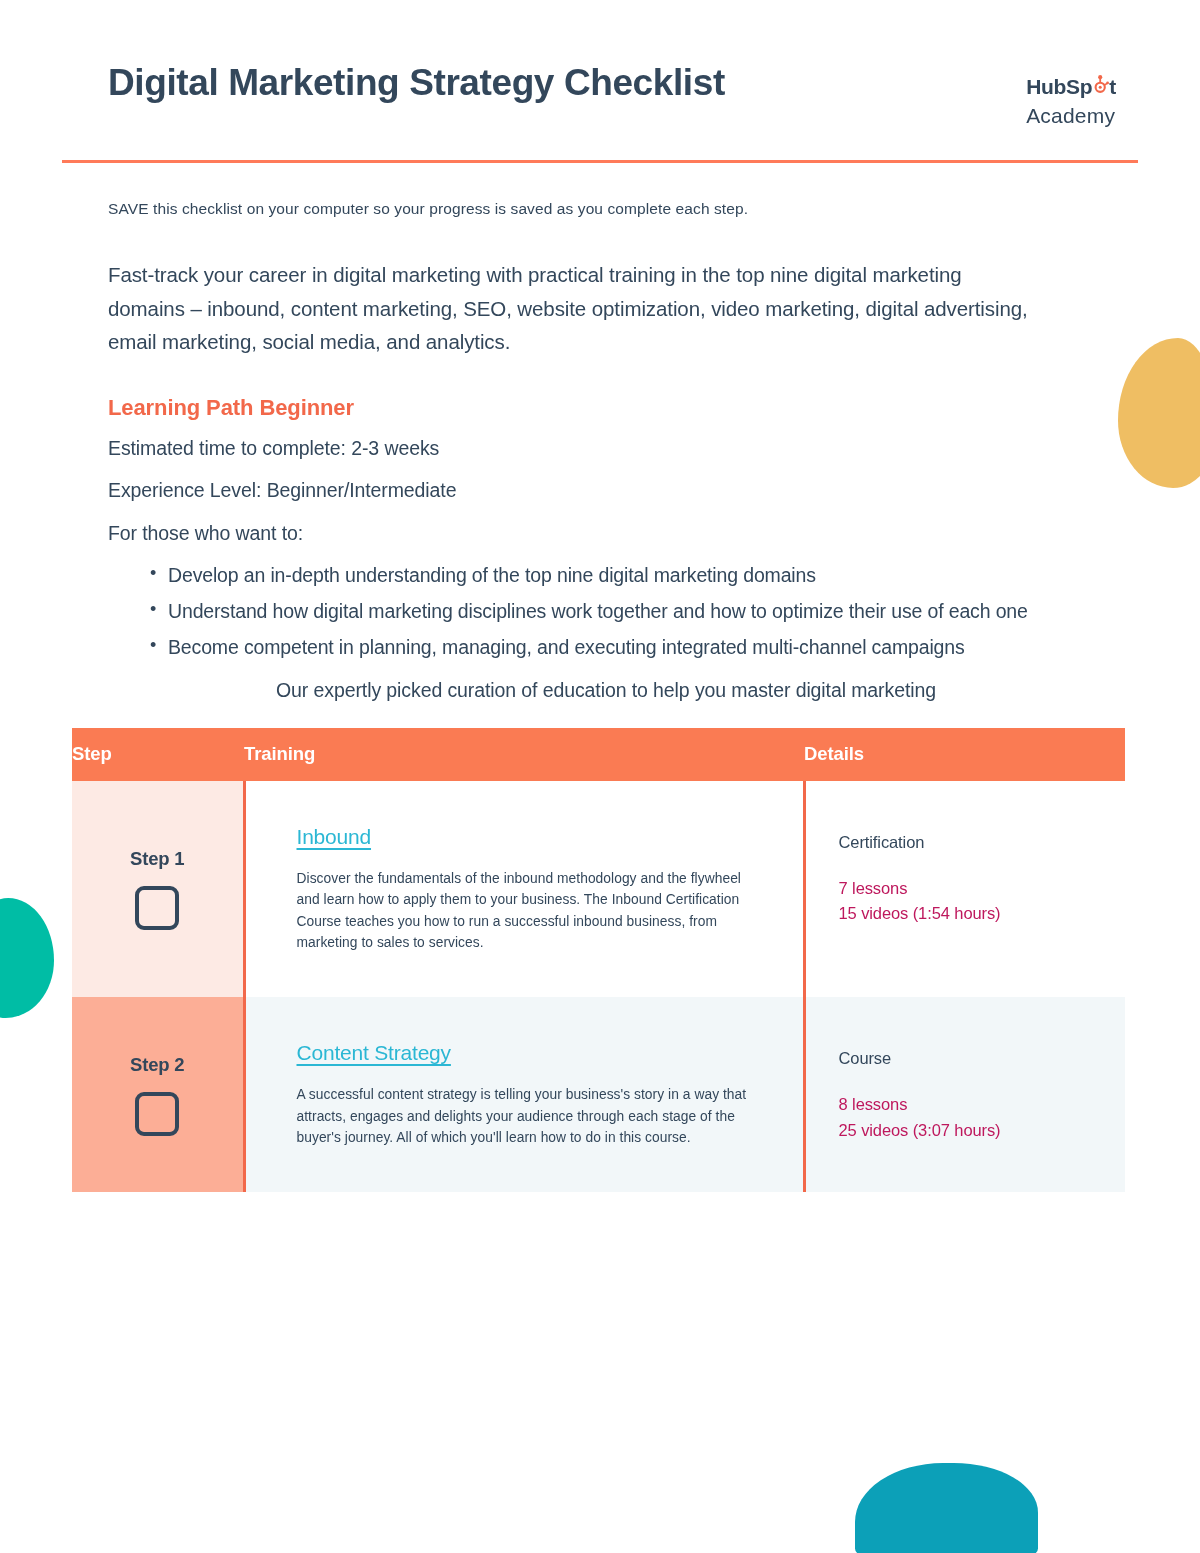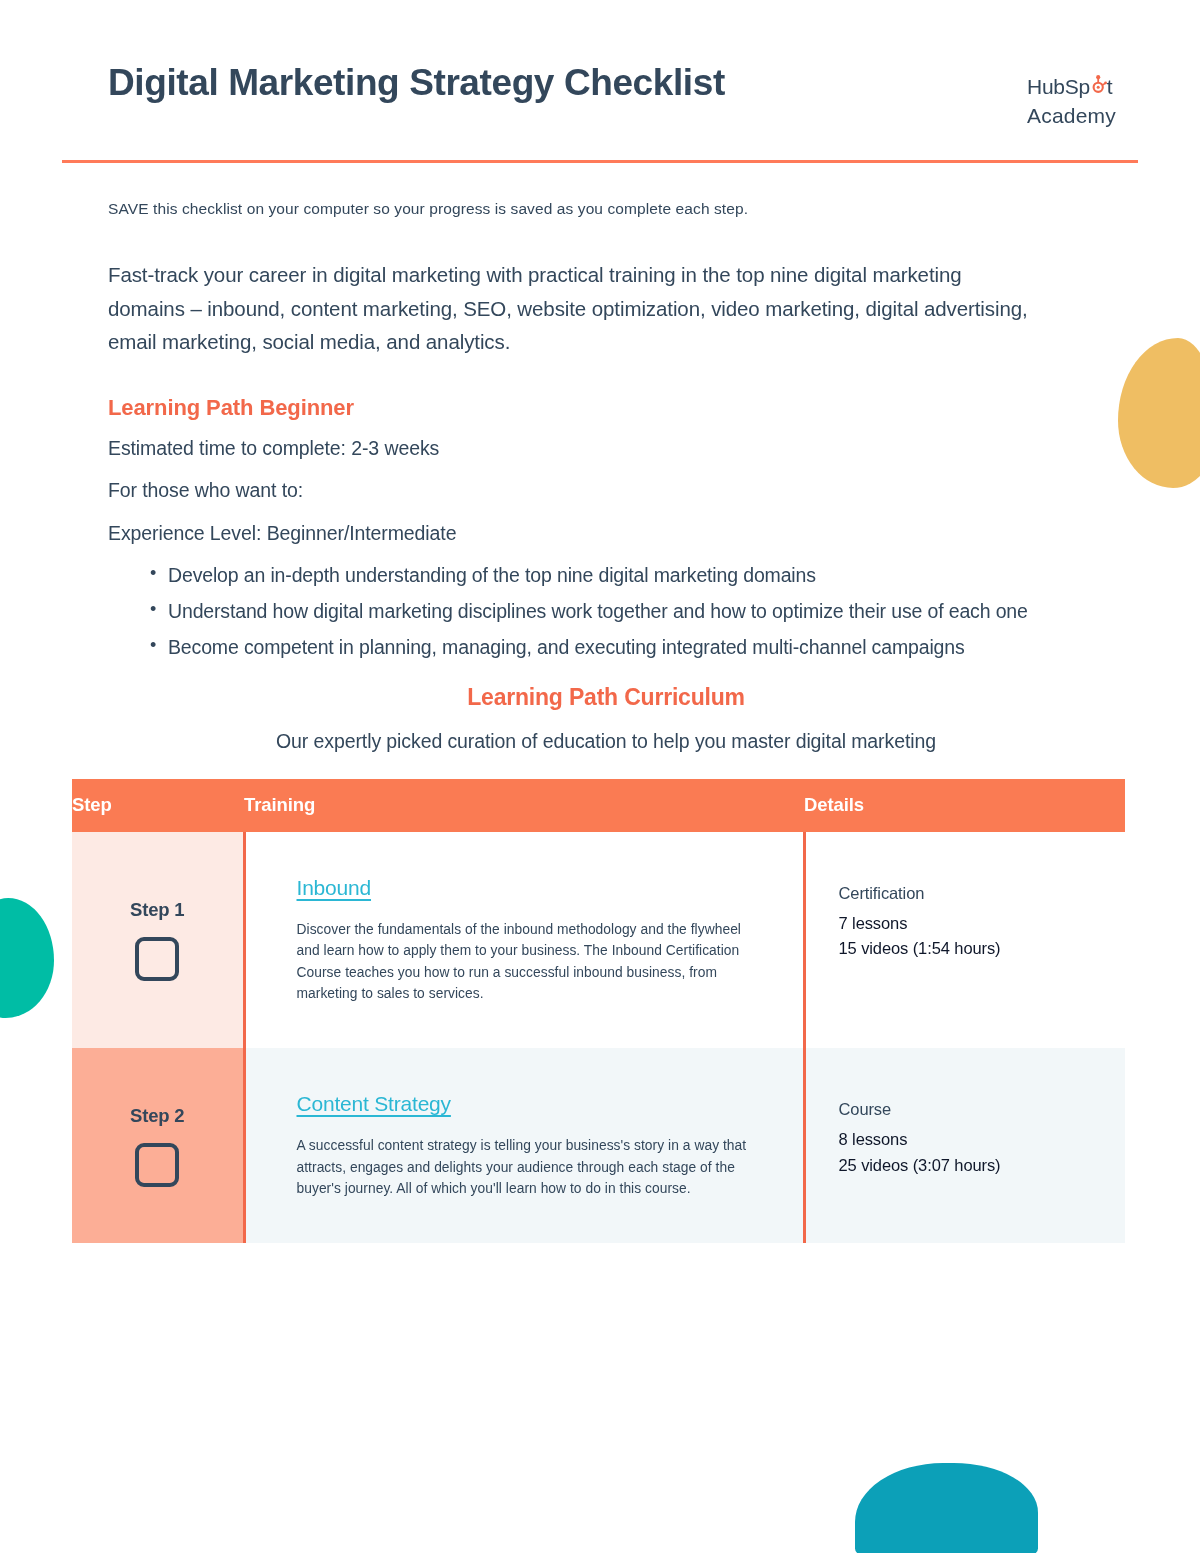--- a/index.html
+++ b/index.html
@@ -64,21 +64,21 @@
     line-height: 1.15;
     font-family: "Liberation Sans", sans-serif;
   }
   .logo-block {
     text-align: left;
     padding-top: 12px;
     padding-right: 22px;
   }
   .logo-hubspot {
     font-size: 21px;
-    font-weight: normal;
+    font-weight: bold;
     color: #33475B;
     letter-spacing: -0.3px;
     line-height: 1.05;
     display: flex;
     align-items: center;
   }
   .sprocket { display: inline-block; margin: 0 0px; }
   .logo-academy {
     font-size: 21px;
     color: #33475B;
@@ -237,22 +237,22 @@
     letter-spacing: 0.05px;
   }
   .detail-type {
     font-size: 16.5px;
     color: #33475B;
     letter-spacing: -0.1px;
   }
   .detail-stats {
     font-size: 16.5px;
     line-height: 1.55;
-    color: #0f172a;
-    margin-top: 8px;
+    color: #be185d;
+    margin-top: 24px;
     letter-spacing: -0.1px;
   }
 </style>
 </head>
 <body>
 
 <div class="page">
 
   <div class="blob blob-yellow"></div>
   <div class="blob blob-teal"></div>
@@ -285,30 +285,29 @@
 
     <div class="body-wrap">
 
       <p class="save-line">SAVE this checklist on your computer so your progress is saved as you complete each step.</p>
 
       <p class="intro">Fast-track your career in digital marketing with practical training in the top nine digital marketing domains – inbound, content marketing, SEO, website optimization, video marketing, digital advertising, email marketing, social media, and analytics.</p>
 
       <h2 class="section-head">Learning Path Beginner</h2>
 
       <p class="detail-line">Estimated time to complete: 2-3 weeks</p>
+      <p class="detail-line">Experience Level: Beginner/Intermediate</p>
       <p class="detail-line">For those who want to:</p>
-      <p class="detail-line">Experience Level: Beginner/Intermediate</p>
 
       <ul class="goals">
         <li>Develop an in-depth understanding of the top nine digital marketing domains</li>
         <li>Understand how digital marketing disciplines work together and how to optimize their use of each one</li>
         <li>Become competent in planning, managing, and executing integrated multi-channel campaigns</li>
       </ul>
 
-      <h2 class="curriculum-head">Learning Path Curriculum</h2>
       <p class="curriculum-sub">Our expertly picked curation of education to help you master digital marketing</p>
     </div>
 
     <table class="curriculum-table">
       <thead>
         <tr>
           <th class="col-step">Step</th>
           <th class="col-train">Training</th>
           <th class="col-detail">Details</th>
         </tr>

